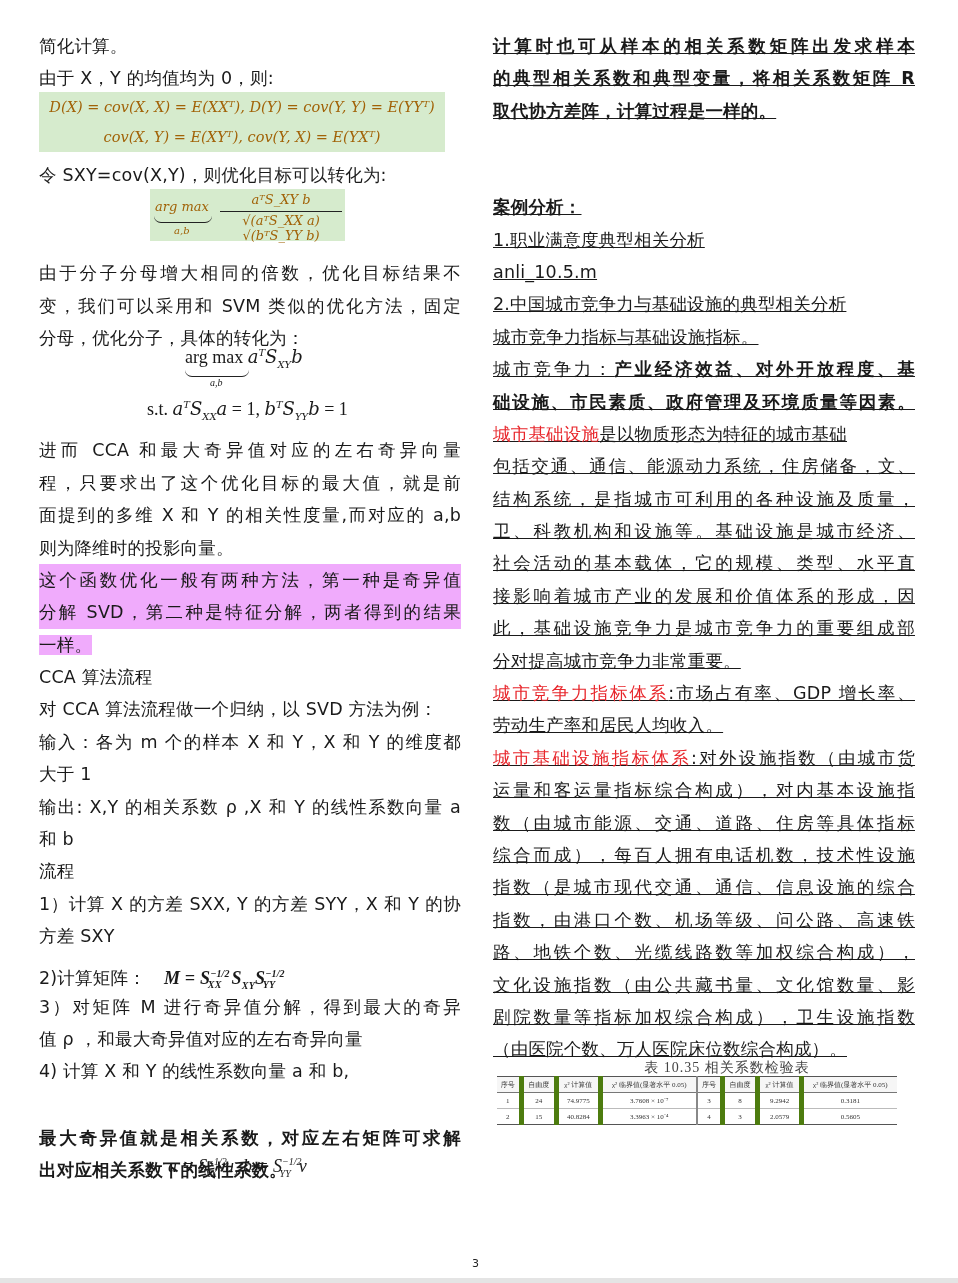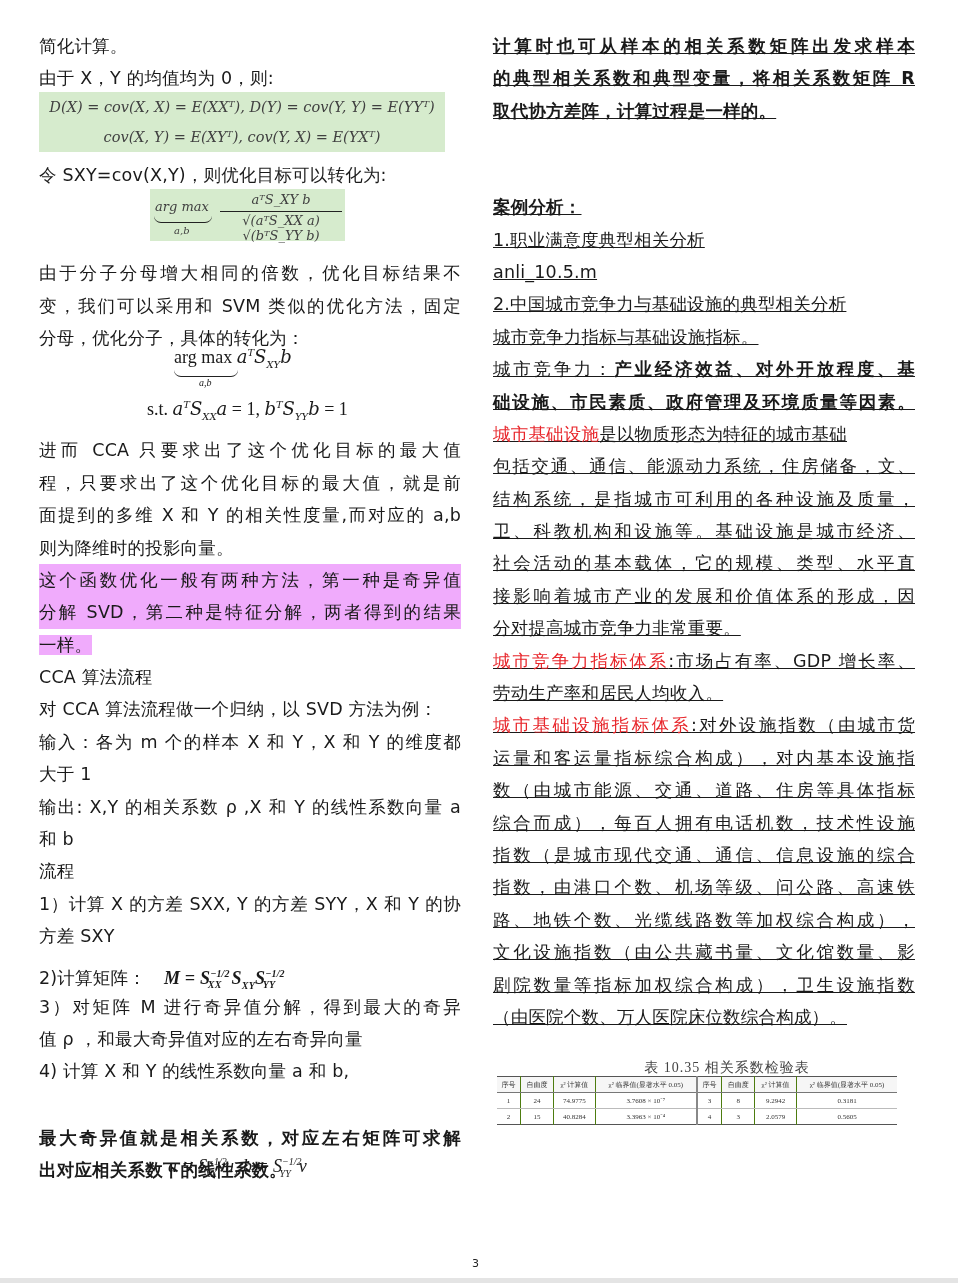--- a/index.html
+++ b/index.html
@@ -11,62 +11,62 @@
   }
   .col { position:absolute; top:30px; width:422px; }
   .col.left { left:39px; }
   .col.right { left:493px;text-decoration:underline; }
   .line { height:32.4px; line-height:32.4px; white-space:nowrap; overflow:visible; letter-spacing:0.2px; }
   .just { text-align:justify; text-align-last:justify; }
   .bold { font-weight:bold; }
   .red { color:#e8262b; }
   .hl { background:#f0abfc; }
   .math { font-family:"DejaVu Serif","Liberation Serif",serif; font-style:italic; }
-  .mathbox { background:#d6ebcd; color:#404040; }
+  .mathbox { background:#d6ebcd; color:#a16207; }
   .eq1 { position:absolute; left:39px; top:92px; width:406px; height:60px; }
   .eq1 .r { height:30px; line-height:30px; text-align:center; font-size:14.5px; white-space:nowrap; }
   .eq2 { position:absolute; left:150px; top:189px; width:195px; height:52px; font-size:13px; }
   .eq2 .lhs { position:absolute; left:5px; top:10px; }
   .eq2 .brace { position:absolute; left:4px; top:27px; width:58px; height:6px; border-bottom:1.5px solid #222; border-radius:0 0 8px 8px; }
   .eq2 .sub { position:absolute; left:24px; top:36px; font-size:10px; }
   .eq2 .num { position:absolute; left:70px; top:3px; width:122px; text-align:center; }
   .eq2 .bar { position:absolute; left:70px; top:22px; width:122px; border-top:1px solid #222; }
   .eq2 .den { position:absolute; left:70px; top:24px; width:122px; text-align:center; }
-  .eq3 { position:absolute; left:174px; top:346px; font-size:18px; font-family:"Liberation Serif",serif; }
+  .eq3 { position:absolute; left:185px; top:346px; font-size:18px; font-family:"Liberation Serif",serif; }
   .eq3 .brace { position:absolute; left:0; top:24px; width:64px; height:6px; border-bottom:1.5px solid #222; border-radius:0 0 8px 8px; }
   .eq3 .sub { position:absolute; left:25px; top:31px; font-size:10px; font-style:italic; }
   .eq4 { position:absolute; left:147px; top:398px; font-size:18px; font-family:"Liberation Serif",serif; white-space:nowrap; }
   sub.s, sup.s { font-size:10px; }
   .eq5 { font-family:"Liberation Serif",serif; font-size:18px; font-style:italic; margin-left:18px;font-weight:bold; }
   .eq6 { position:absolute; left:168px; top:1156px; font-family:"Liberation Serif",serif; font-size:18px; font-style:italic; white-space:nowrap; }
   .tbl-wrap { position:absolute; left:497px; top:1060px; width:400px; }
   .tbl-title { text-align:center; font-family:"Liberation Serif",serif; font-size:14px; color:#444; height:16px; line-height:16px; padding-left:60px; letter-spacing:1px; }
   table.t { border-collapse:collapse; width:400px; font-family:"Liberation Serif",serif; font-size:7px; color:#333; border-top:1.5px solid #555; border-bottom:1.5px solid #555; }
-  table.t td, table.t th { border-right:1px solid #4d7c0f; padding:0 2px; height:15px; text-align:center; font-weight:normal; white-space:nowrap; }
+  table.t td, table.t th { border-right:5px solid #4d7c0f; padding:0 2px; height:15px; text-align:center; font-weight:normal; white-space:nowrap; }
   table.t th { border-bottom:1px solid #777; background:#f6f6f6; }
   table.t tr.r1 td { border-bottom:1px solid #bbb; }
   table.t .sep { border-right:2px solid #888; }
   table.t td:last-child, table.t th:last-child { border-right:none; }
   .page-num { position:absolute; left:472px; top:1257px; font-size:11px; color:#222; }
   .footer-bar { position:absolute; left:0; top:1278px; width:958px; height:5px; background:#e4e4e4; }
 </style>
 </head>
 <body>
 
 <div class="col left">
   <div class="line" style="margin-top:0">简化计算。</div>
   <div class="line">由于 X，Y 的均值均为 0，则:</div>
   <div style="height:64px"></div>
   <div class="line">令 SXY=cov(X,Y)，则优化目标可以转化为:</div>
   <div style="height:66px"></div>
   <div class="line just">由于分子分母增大相同的倍数，优化目标结果不</div>
   <div class="line just">变，我们可以采用和 SVM 类似的优化方法，固定</div>
   <div class="line">分母，优化分子，具体的转化为：</div>
   <div style="height:80px"></div>
-  <div class="line just">进而 CCA 只要求出了这个优化目标的最大值</div>
+  <div class="line just">进而 CCA 和最大奇异值对应的左右奇异向量</div>
   <div class="line just">程，只要求出了这个优化目标的最大值，就是前</div>
   <div class="line just">面提到的多维 X 和 Y 的相关性度量,而对应的 a,b</div>
   <div class="line">则为降维时的投影向量。</div>
   <div class="line just"><span class="hl" style="display:inline-block;width:100%;">这个函数优化一般有两种方法，第一种是奇异值</span></div>
   <div class="line just"><span class="hl" style="display:inline-block;width:100%;">分解 SVD，第二种是特征分解，两者得到的结果</span></div>
   <div class="line"><span class="hl">一样。</span></div>
   <div class="line">CCA 算法流程</div>
   <div class="line">对 CCA 算法流程做一个归纳，以 SVD 方法为例：</div>
   <div class="line just">输入：各为 m 个的样本 X 和 Y，X 和 Y 的维度都</div>
   <div class="line">大于 1</div>
@@ -126,20 +126,21 @@
   <div class="line">2.中国城市竞争力与基础设施的典型相关分析</div>
   <div class="line">城市竞争力指标与基础设施指标。</div>
   <div class="line just"><span>城市竞争力：</span><span class="bold">产业经济效益、对外开放程度、基</span></div>
   <div class="line just bold">础设施、市民素质、政府管理及环境质量等因素。</div>
   <div class="line"><span class="red">城市基础设施</span><span>是以物质形态为特征的城市基础</span></div>
   <div class="line just">包括交通、通信、能源动力系统，住房储备，文、</div>
   <div class="line just">结构系统，是指城市可利用的各种设施及质量，</div>
   <div class="line just">卫、科教机构和设施等。基础设施是城市经济、</div>
   <div class="line just">社会活动的基本载体，它的规模、类型、水平直</div>
   <div class="line just">接影响着城市产业的发展和价值体系的形成，因</div>
+  <div class="line just">此，基础设施竞争力是城市竞争力的重要组成部</div>
   <div class="line">分对提高城市竞争力非常重要。</div>
   <div class="line just"><span class="red">城市竞争力指标体系</span><span>:市场占有率、GDP 增长率、</span></div>
   <div class="line">劳动生产率和居民人均收入。</div>
   <div class="line just"><span class="red">城市基础设施指标体系</span><span>:对外设施指数（由城市货</span></div>
   <div class="line just">运量和客运量指标综合构成），对内基本设施指</div>
   <div class="line just">数（由城市能源、交通、道路、住房等具体指标</div>
   <div class="line just">综合而成），每百人拥有电话机数，技术性设施</div>
   <div class="line just">指数（是城市现代交通、通信、信息设施的综合</div>
   <div class="line just">指数，由港口个数、机场等级、问公路、高速铁</div>
   <div class="line just">路、地铁个数、光缆线路数等加权综合构成），</div>

